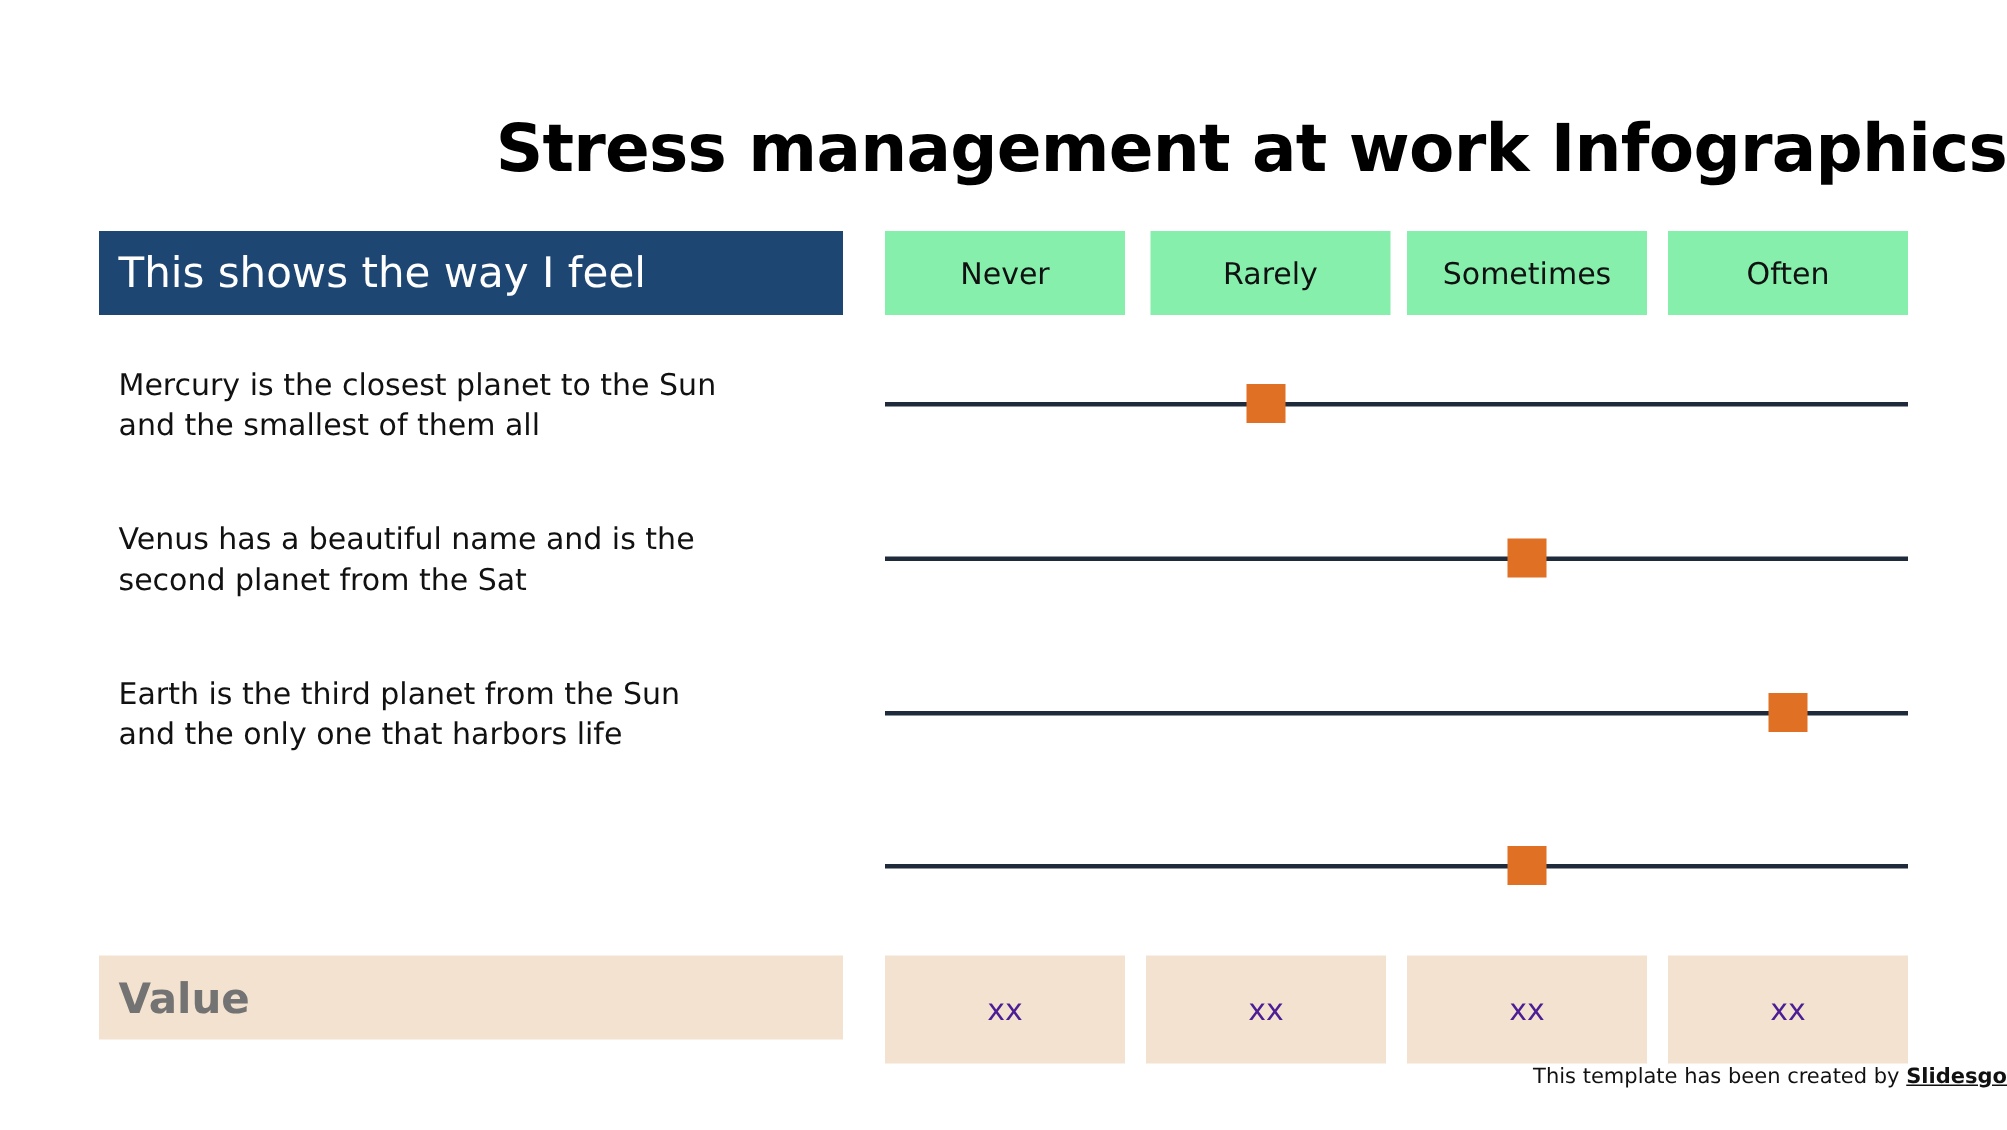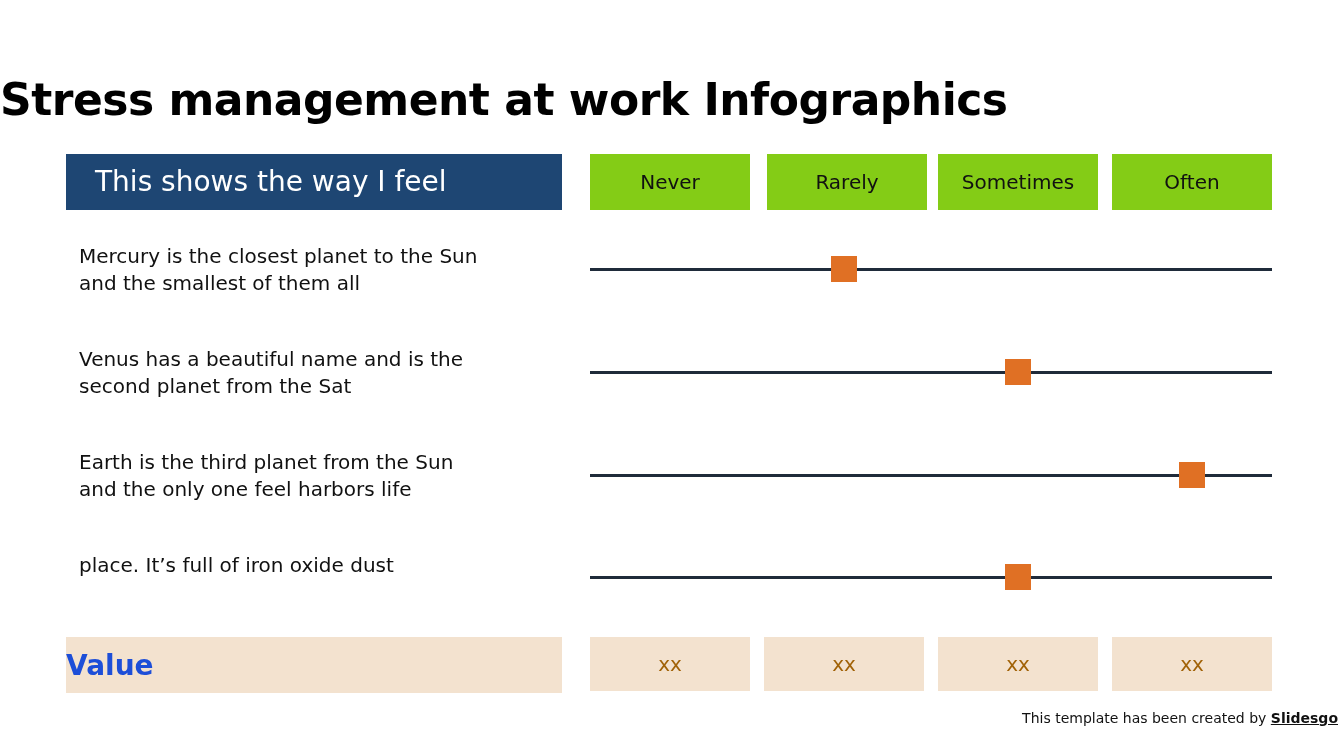--- a/index.html
+++ b/index.html
@@ -13,71 +13,72 @@
       position: relative;
       overflow: hidden;
       font-family: "DejaVu Sans", sans-serif;
       color: #111111;
     }
     .title {
       position: absolute;
       left: 0;
       top: 70px;
       width: 1338px;
-      text-align: left;
+      text-align: right;
       font-size: 44px;
       font-weight: bold;
       letter-spacing: -0.5px;
       color: #000000;
       line-height: 60px;
     }
     .box {
       position: absolute;
       box-sizing: border-box;
       display: flex;
       align-items: center;
     }
     .header-main {
       left: 66px;
       top: 154px;
       width: 496px;
       height: 56px;
       background: #1e4673;
       color: #ffffff;
       font-size: 28px;
-      padding-left: 29px;
+      padding-left: 13px;
       line-height: 56px;
     }
     .col-head {
       top: 154px;
       width: 160px;
       height: 56px;
-      background: #84cc16;
+      background: #86efac;
       justify-content: center;
       font-size: 20px;
       color: #111111;
     }
     .value-main {
       left: 66px;
       top: 637px;
       width: 496px;
       height: 56px;
       background: #f3e2cf;
       font-size: 28px;
       font-weight: bold;
-      color: #1d4ed8;
+      padding-left: 13px;
+      color: #737373;
     }
     .value-cell {
       top: 637px;
       width: 160px;
-      height: 54px;
+      height: 72px;
       background: #f3e2cf;
       justify-content: center;
       font-size: 20px;
-      color: #a16207;
+      color: #4c1d95;
     }
     .row-text {
       position: absolute;
       left: 79px;
       width: 480px;
       font-size: 20px;
       line-height: 27px;
       color: #111111;
     }
     .track {
@@ -138,27 +139,26 @@
 
 <div class="row-text" style="top:346px;">
   <div>Venus has a beautiful name and is the</div>
   <div>second planet from the Sat</div>
 </div>
 <div class="track" style="top:371px;"></div>
 <div class="marker" style="left:1005px; top:359px;"></div>
 
 <div class="row-text" style="top:449px;">
   <div>Earth is the third planet from the Sun</div>
-  <div>and the only one feel harbors life</div>
+  <div>and the only one that harbors life</div>
 </div>
 <div class="track" style="top:474px;"></div>
 <div class="marker" style="left:1179px; top:462px;"></div>
 
 <div class="row-text" style="top:552px;">
-  <div>place. It’s full of iron oxide dust</div>
 </div>
 <div class="track" style="top:576px;"></div>
 <div class="marker" style="left:1005px; top:564px;"></div>
 
 <div class="box value-main">
   <span>Value</span>
 </div>
 <div class="box value-cell" style="left:590px;">
   <span>xx</span>
 </div>

